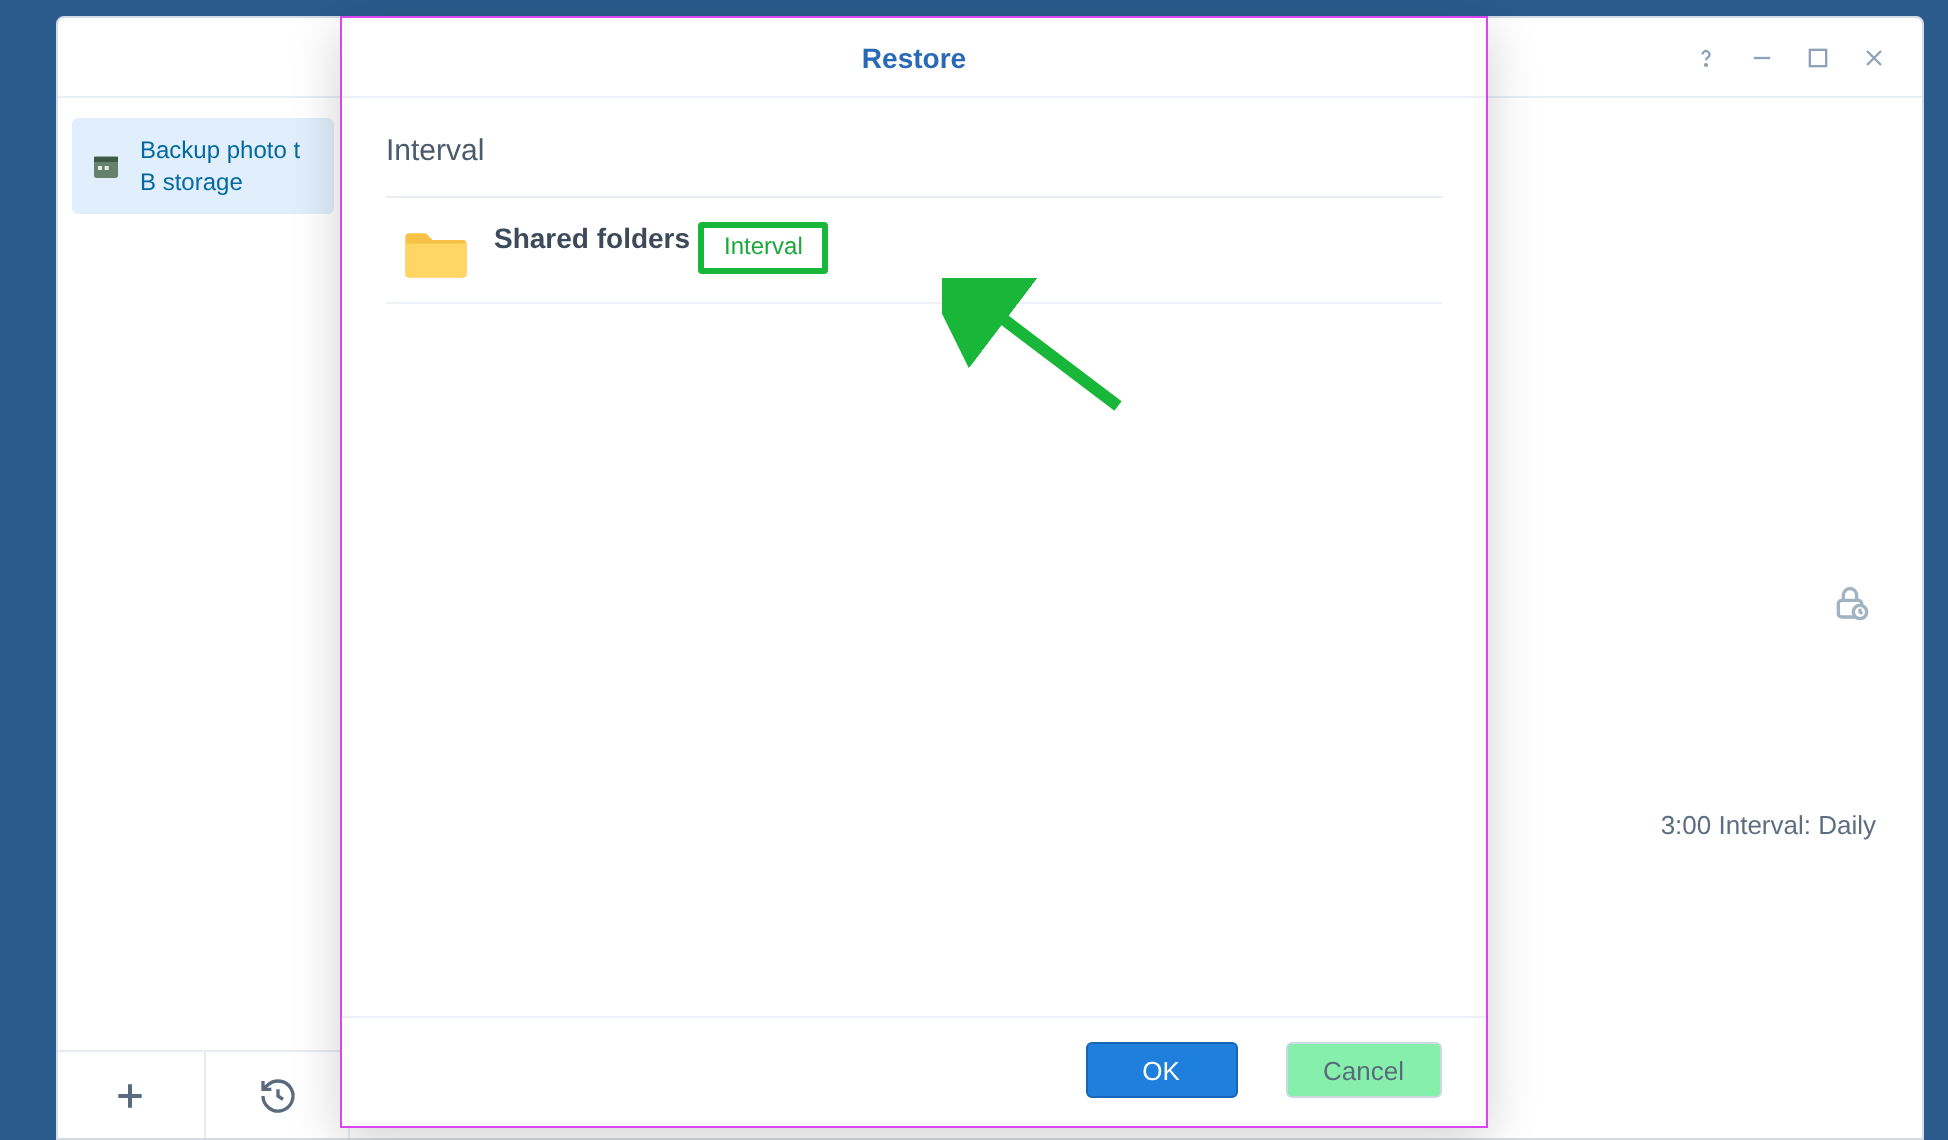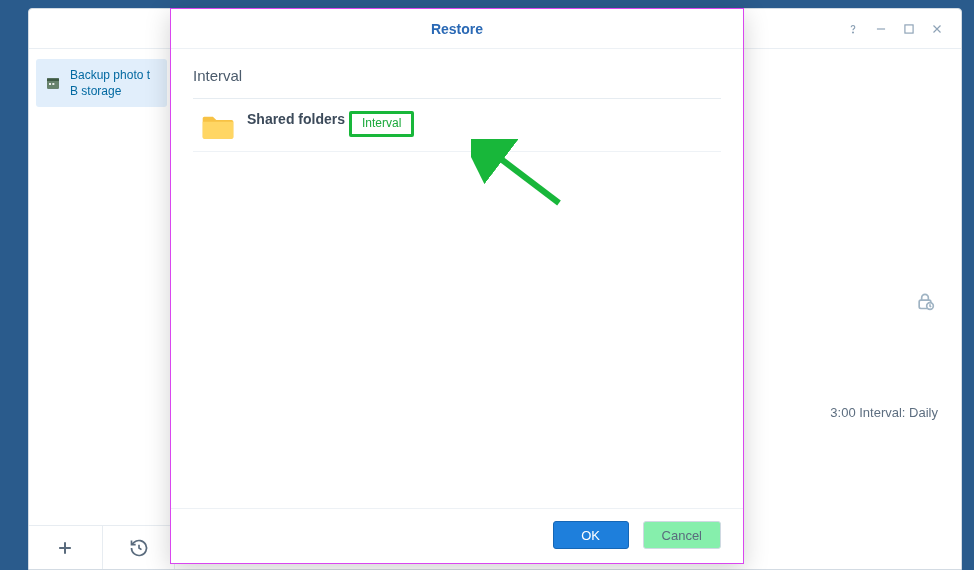--- a/index.html
+++ b/index.html
@@ -67,21 +67,21 @@
       border:3px solid #18b73a; 
       border-radius:2px; line-height:1.3;
     }
 
     
     .anno-arrow { position:absolute; top:130px; left:300px; pointer-events:none; }
     .anno-arrow svg { width:100px; height:80px; }
 
     .modal-footer {
       position:absolute; bottom:0; left:0; right:0; padding:12px 22px 14px;
-      display:flex; justify-content:flex-end; gap:14px; border-top:1px solid #edf1f5;
+      display:flex; justify-content:flex-end; gap:24px; border-top:1px solid #edf1f5;
     }
     .btn { min-width:76px; height:28px; padding:0 18px; font-size:13px; border-radius:3px; cursor:pointer; border:1px solid; }
     .btn-primary { background:#1e7fdc; border-color:#1566b6; color:#fff; }
     .btn-secondary { background:#86efac; border-color:#cfd9e2; color:#5a6b7d;text-align:center; }
   </style>
 </head>
 <body>
 
 <div class="parent-window">
 

